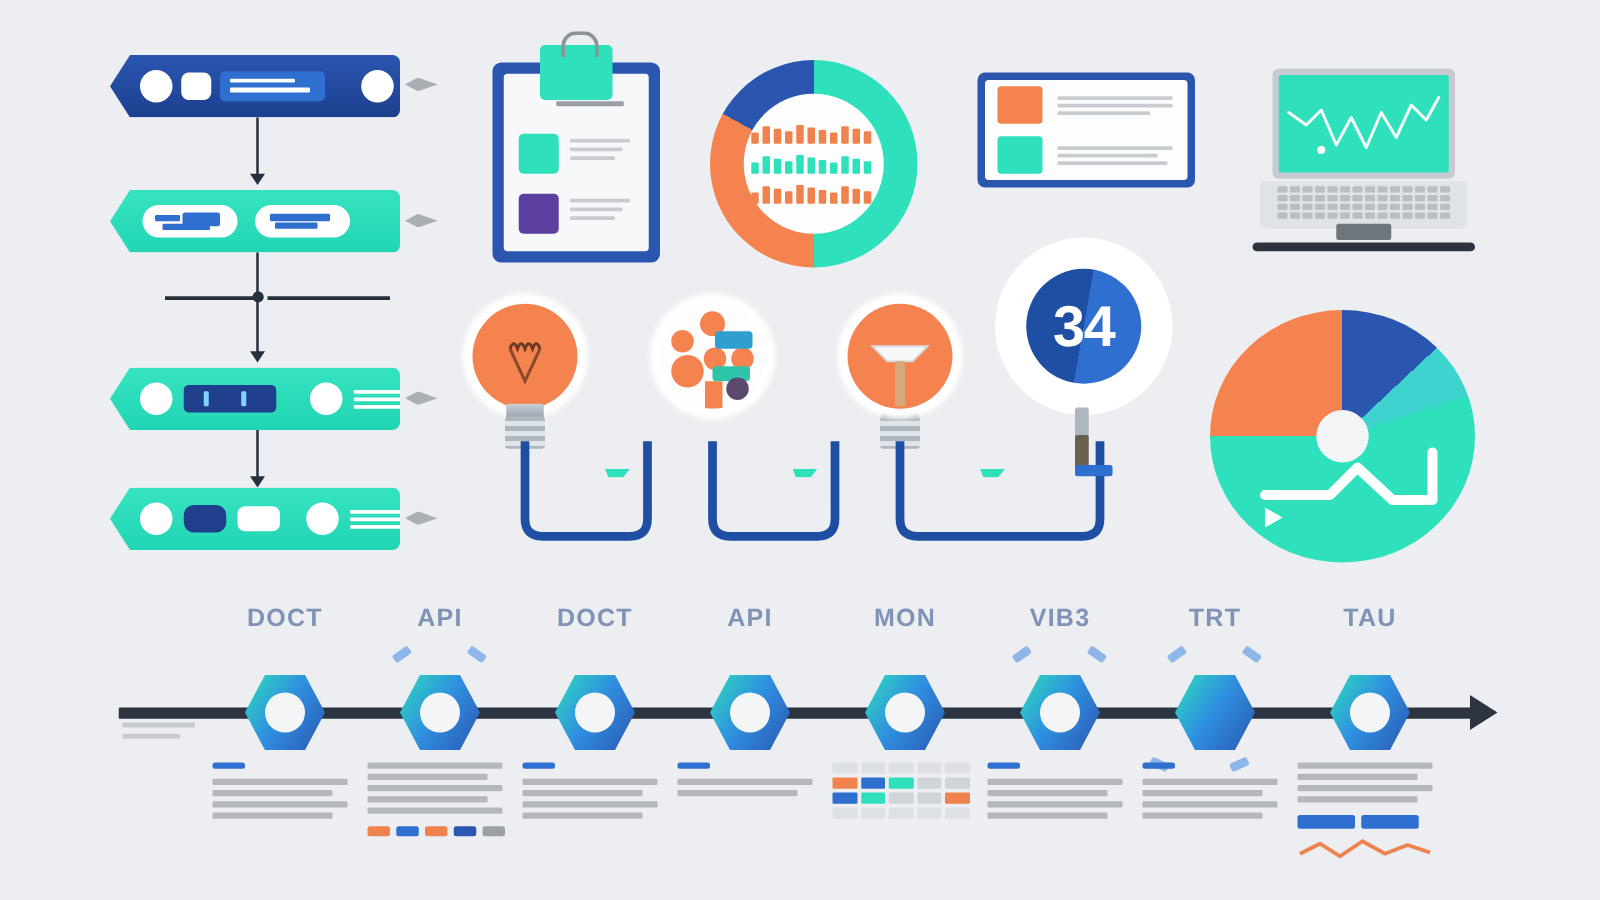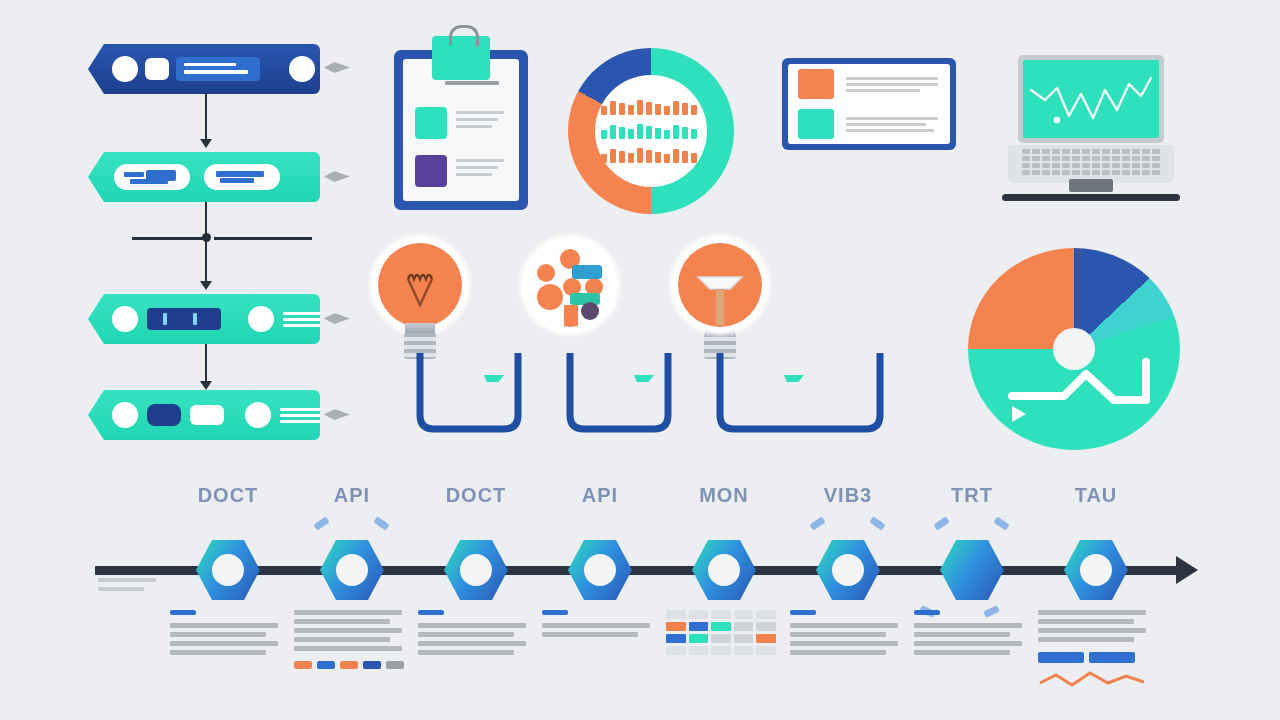--- a/index.html
+++ b/index.html
@@ -426,20 +426,29 @@
     </div>
     <div class="bulb-tick" style="left:414px;top:140px;"></div>
 
     <svg class="abs" style="left:0;top:118px;" width="540" height="95">
       <path d="M50 0 L50 62 q0 14 14 14 L134 76 q14 0 14 -14 L148 0" fill="none" stroke="#1f4fa3" stroke-width="7" stroke-linecap="round"></path>
       <path d="M200 0 L200 62 q0 14 14 14 L284 76 q14 0 14 -14 L298 0" fill="none" stroke="#1f4fa3" stroke-width="7" stroke-linecap="round"></path>
       <path d="M350 0 L350 62 q0 14 14 14 L496 76 q14 0 14 -14 L510 -20" fill="none" stroke="#1f4fa3" stroke-width="7" stroke-linecap="round"></path>
     </svg>
   </div>
 
+  <div class="abs mag">
+    <div class="mag-glow"></div>
+    <div class="mag-circle">
+      <span class="mag-num">34</span>
+    </div>
+    <div class="mag-handle"></div>
+    <div class="mag-handle2"></div>
+    <div class="mag-foot"></div>
+  </div>
 
   <div class="abs pie" id="pie" style="background: conic-gradient(rgb(42, 86, 176) 0deg, rgb(42, 86, 176) 46.8deg, rgb(63, 211, 208) 46.8deg, rgb(63, 211, 208) 72deg, rgb(46, 224, 187) 72deg, rgb(46, 224, 187) 270deg, rgb(245, 131, 79) 270deg, rgb(245, 131, 79) 360deg);">
     <svg class="abs" style="left:0;top:0;" width="212" height="202" viewBox="0 0 212 202">
       <path d="M44 148 L96 148 L118 126 L146 152 L178 152 L178 114" fill="none" stroke="#ffffff" stroke-width="8" stroke-linejoin="round" stroke-linecap="round"></path>
       <path d="M44 158 l14 8 l-14 8 z" fill="#ffffff"></path>
     </svg>
     <div class="pie-hub"></div>
   </div>
 
   <div class="abs timeline">

